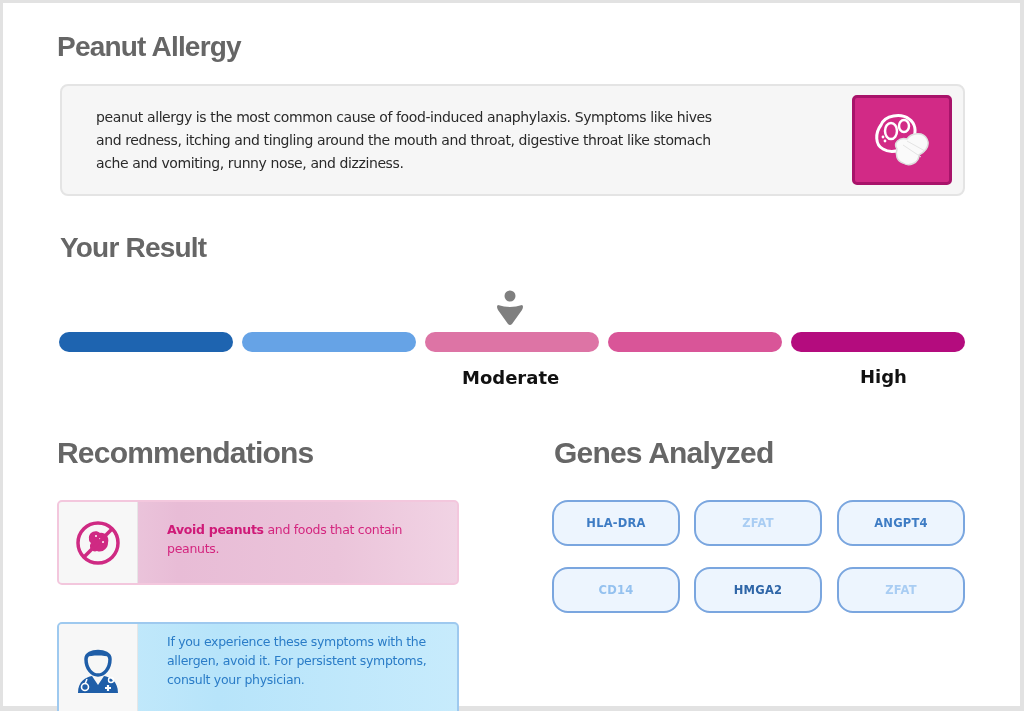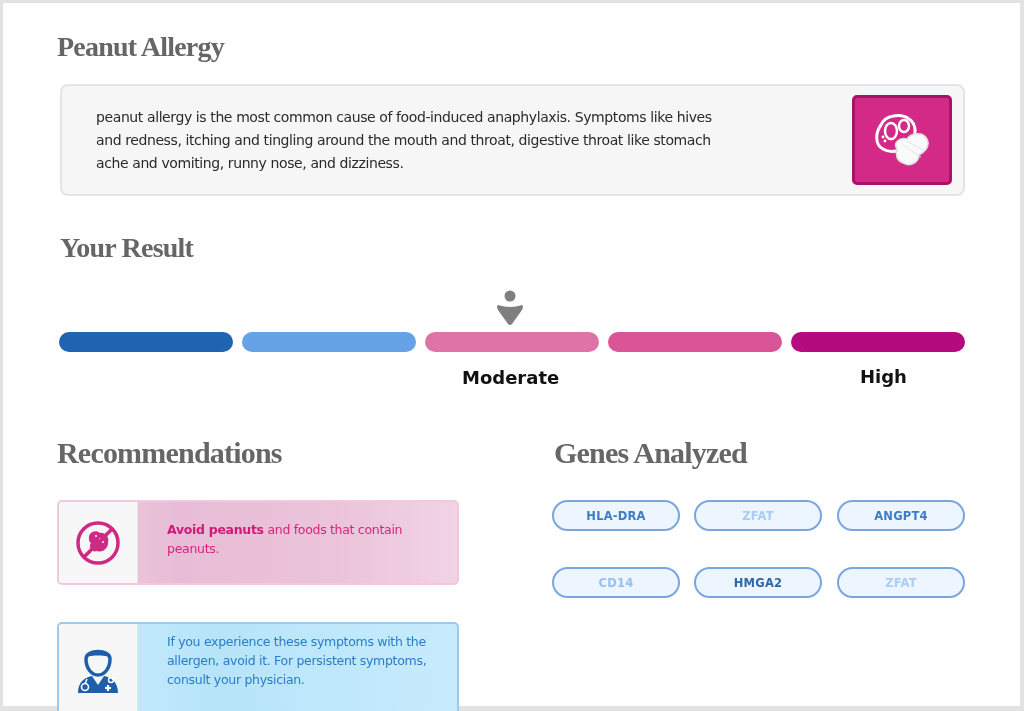--- a/index.html
+++ b/index.html
@@ -1,38 +1,38 @@
 <!DOCTYPE html>
 <html><head>
 <meta charset="utf-8">
 <style>
   * { box-sizing: border-box; margin: 0; padding: 0; }
   html, body { width: 1024px; height: 711px; background: #ffffff; overflow: hidden; }
   body { font-family: "DejaVu Sans", sans-serif; position: relative; }
   .frame { position: absolute; left: 0; top: 0; width: 1024px; height: 711px; border: 3px solid #e2e2e2; border-right-width: 4px; border-bottom-width: 5px; background: #fff; }
-  .h1 { position: absolute; font-family: Liberation Serif, serif; font-weight: bold; color: #666666; letter-spacing: -0.8px; }
+  .h1 { position: absolute; font-family: Liberation Sans, sans-serif; font-weight: bold; color: #666666; letter-spacing: -0.8px; }
   .title { left: 57px; top: 31px; font-size: 28px; }
   .desc-card { position: absolute; left: 60px; top: 84px; width: 905px; height: 112px; background: #f6f6f6; border: 2px solid #e4e4e4; border-radius: 8px; }
   .desc-text { position: absolute; left: 34px; top: 20px; width: 620px; font-family: "DejaVu Sans", sans-serif; font-size: 14px; line-height: 23px; color: #2a2a2a; letter-spacing: -0.4px; }
   .peanut-box { position: absolute; left: 852px; top: 95px; width: 100px; height: 90px; background: #d22a86; border: 3px solid #a8136a; border-radius: 5px; display:flex; align-items:center; justify-content:center; }
   .result-title { left: 60px; top: 232px; font-size: 28px; }
   .bar { position: absolute; top: 332px; height: 20px; border-radius: 10px; }
   .marker { position: absolute; left: 495px; top: 290px; width: 30px; height: 36px; }
   .lvl-label { position: absolute; font-family: "DejaVu Sans", sans-serif; font-weight: bold; font-size: 18px; color: #111; }
   .rec-title { left: 57px; top: 436px; font-size: 30px; }
   .genes-title { left: 554px; top: 436px; font-size: 30px; }
   .rec-card { position: absolute; left: 57px; width: 402px; border-radius: 5px; overflow: hidden; }
   .rec-icon { position: absolute; left: 0; top: 0; width: 79px; height: 100%; background: #f7f7f7; border-right: 1px solid #e6e6e6; display:flex; align-items:center; justify-content:center; }
   .rec-text { position: absolute; left: 108px; font-family: "DejaVu Sans", sans-serif; font-size: 12.5px; line-height: 19px; letter-spacing: -0.3px; }
   .rec1 { top: 500px; height: 85px; background: linear-gradient(90deg, #efd1e3 0%, #e8bcd6 30%, #ebc4da 70%, #f1d3e4 100%); border: 2px solid #f3c7dd; }
   .rec1 .rec-text { top: 18px; width: 270px; color: #d4267f; }
   .rec1 .rec-text b { font-weight: bold; color: #cf1a78; }
   .rec2 { top: 622px; height: 94px; background: linear-gradient(90deg, #c8ebfb 0%, #b7e4fa 40%, #c7ebfc 100%); border: 2px solid #9ec9ef; }
   .rec2 .rec-text { top: 8px; width: 270px; color: #2a7cc7; }
-  .gene { position: absolute; width: 128px; height: 31px; border: 2px solid #7aa6df; border-radius: 16px; background: #edf5fe; font-family: "DejaVu Sans", sans-serif; font-weight: bold; font-size: 11.5px; display:flex; align-items:center; justify-content:center; letter-spacing: 0.2px; }
+  .gene { position: absolute; width: 128px; height: 46px; border: 2px solid #7aa6df; border-radius: 16px; background: #edf5fe; font-family: "DejaVu Sans", sans-serif; font-weight: bold; font-size: 11.5px; display:flex; align-items:center; justify-content:center; letter-spacing: 0.2px; }
 </style>
 </head>
 <body>
 
 <div class="frame"></div>
 
 <div class="h1 title">Peanut Allergy</div>
 
 <div class="desc-card">
   <div class="desc-text">peanut allergy is the most common cause of food-induced anaphylaxis. Symptoms like hives and redness, itching and tingling around the mouth and throat, digestive throat like stomach ache and vomiting, runny nose, and dizziness.</div>

